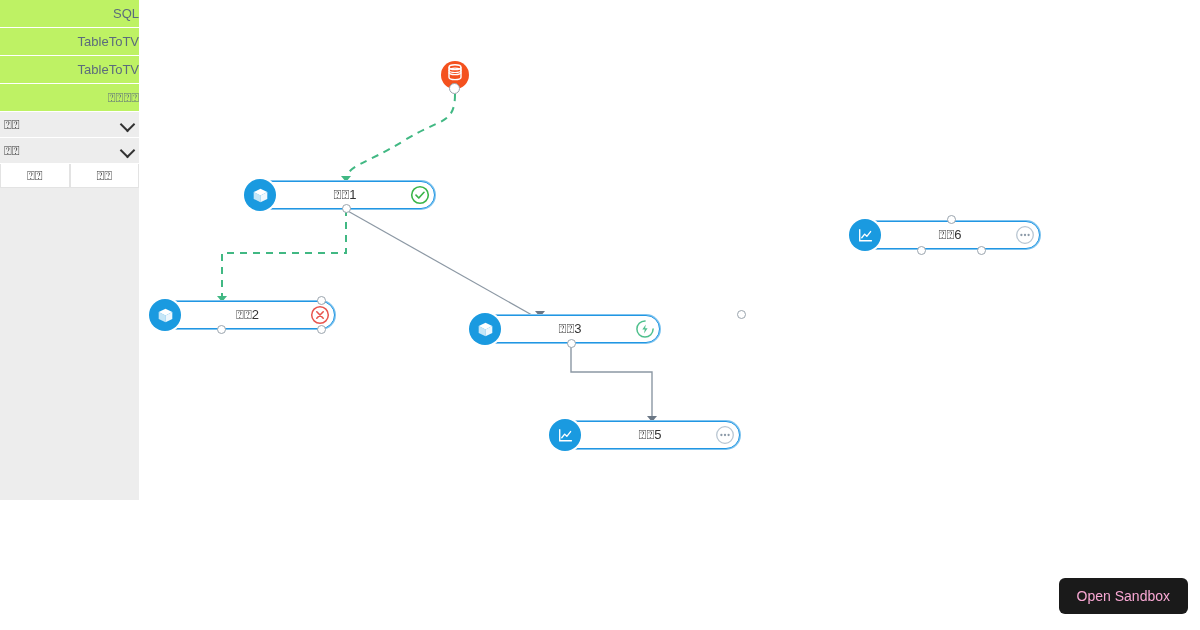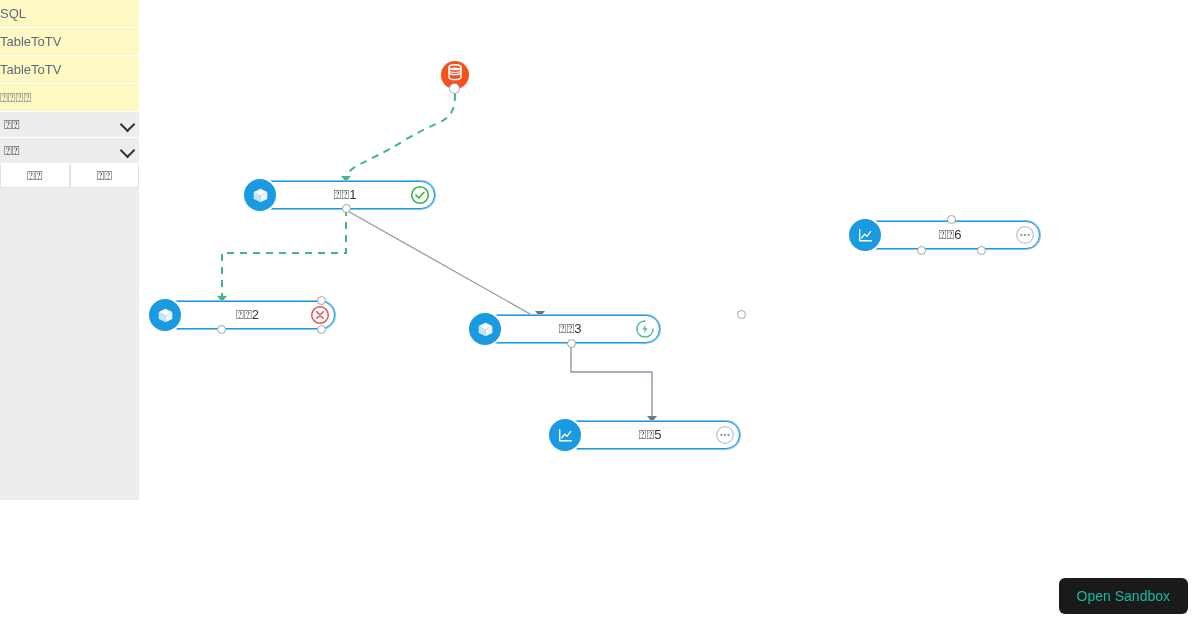--- a/index.html
+++ b/index.html
@@ -12,23 +12,23 @@
   #app { position: relative; width: 1200px; height: 630px; background:#fff; }
 
   
   #sidebar {
     position:absolute; left:0; top:0; width:140px; height:500px;
     background:#ededed;
     border-right:1px solid #ffffff;
     box-sizing:border-box;
   }
   .side-tab {
-    height:28px; line-height:28px; text-align:left;
+    height:28px; line-height:28px; text-align:right;
     font-size:13px; color:#5b6b7c;
-    background:#fef9c3;
+    background:#bef264;
     border-bottom:1px solid #ffffff;
     box-sizing:border-box;
     cursor:pointer;
   }
   .side-sel {
     position:relative;
     height:26px; line-height:26px;
     font-size:13px; color:#333;
     padding-left:4px;
     background:#ededed;
@@ -117,21 +117,21 @@
   }
   #db-node-port {
     position:absolute; width:11px; height:11px;
     border:1px solid #9aa4ad; border-radius:50%;
     background:#ffffff; box-sizing:border-box;
   }
 
   
   #open-sandbox {
     position:absolute; right:12px; bottom:16px;
-    background:#1a1a1a; color:#14b8a6;
+    background:#1a1a1a; color:#f9a8d4;
     font-size:14px; padding:11px 18px;
     border-radius:6px; cursor:pointer;
     line-height:1;
   }
 </style>
 </head>
 <body>
 
 <div id="app">
 

